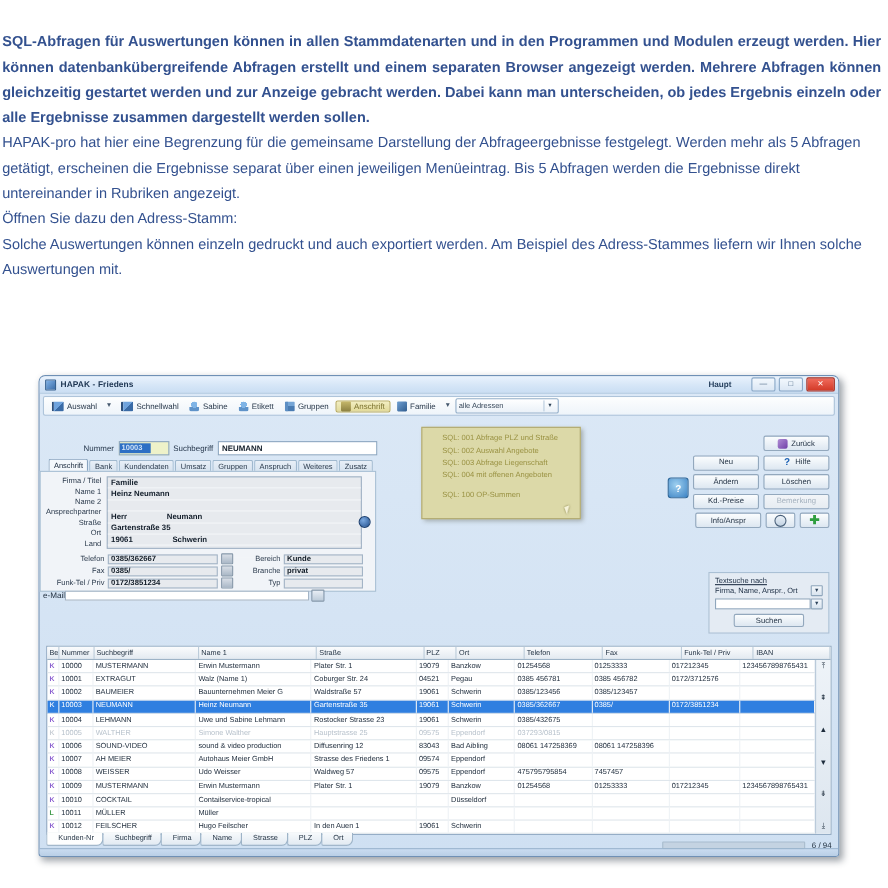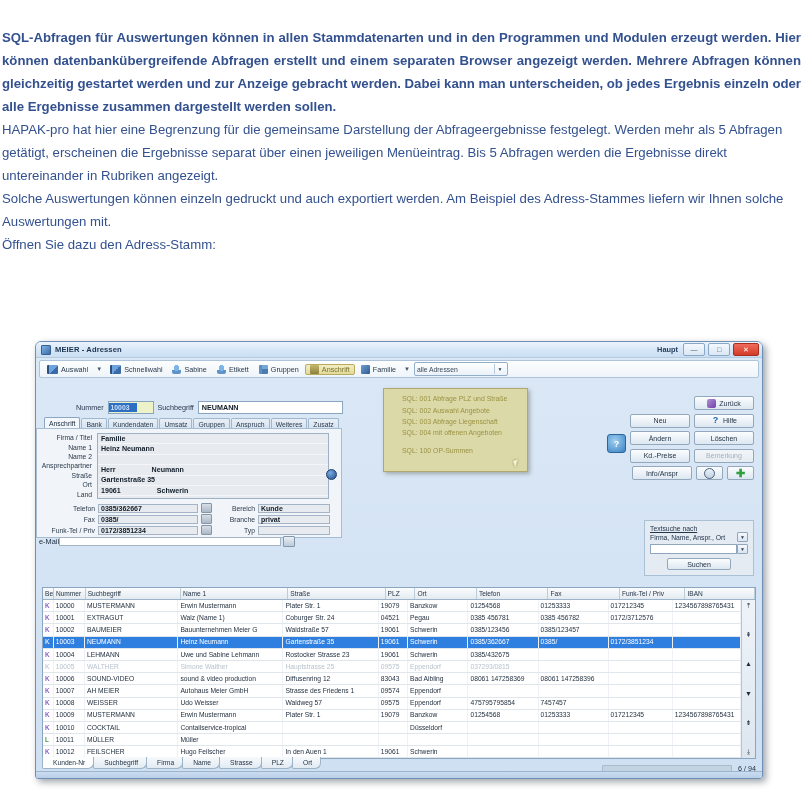--- a/index.html
+++ b/index.html
@@ -54,21 +54,21 @@
     border-bottom:1px solid #b4cbe2;
   }
   .title-ico{
     width:8px;height:8px;margin-right:4px;
     background:linear-gradient(135deg,#7fb2e8,#3c6ea8);
     border:1px solid #36618f;border-radius:1px;
     flex:none;
   }
   .title-text{font-size:7.6px;color:#1b3350;font-weight:bold;letter-spacing:.1px;}
   .title-right{margin-left:auto;display:flex;align-items:center;gap:3px;}
-  .title-label{font-size:7.4px;color:#27415f;font-weight:bold;margin-right:2px;}
+  .title-label{font-size:7.4px;color:#27415f;font-weight:bold;margin-right:15px;}
   .wbtn{
     width:20px;height:11px;border:1px solid #8aa8c6;border-radius:2px;
     background:linear-gradient(180deg,#f3f8fd,#dbe7f4);
     display:flex;align-items:center;justify-content:center;
     font-size:7px;color:#44617f;line-height:1;
   }
   .wbtn.close{background:linear-gradient(180deg,#f06b5c,#d33a28);border-color:#a82d1e;color:#fff;width:24px;}
 
   
   .toolbar{
@@ -340,30 +340,30 @@
   }
 </style>
 </head>
 <body>
 
 <div class="doc">
   <div class="spacer-lg"></div>
   <div class="doc-body">
     <p class="p-just">SQL-Abfragen für Auswertungen können in allen Stammdatenarten und in den Programmen und Modulen erzeugt werden. Hier können datenbankübergreifende Abfragen erstellt und einem separaten Browser angezeigt werden. Mehrere Abfragen können gleichzeitig gestartet werden und zur Anzeige gebracht werden. Dabei kann man unterscheiden, ob jedes Ergebnis einzeln oder alle Ergebnisse zusammen dargestellt werden sollen.</p>
     <p>HAPAK-pro hat hier eine Begrenzung für die gemeinsame Darstellung der Abfrageergebnisse festgelegt. Werden mehr als 5 Abfragen getätigt, erscheinen die Ergebnisse separat über einen jeweiligen Menüeintrag. Bis 5 Abfragen werden die Ergebnisse direkt untereinander in Rubriken angezeigt.</p>
+    <p>Öffnen Sie dazu den Adress-Stamm:</p>
     <p>Solche Auswertungen können einzeln gedruckt und auch exportiert werden. Am Beispiel des Adress-Stammes liefern wir Ihnen solche Auswertungen mit.</p>
-    <p>Öffnen Sie dazu den Adress-Stamm:</p>
   </div>
 </div>
 
 <div class="app-window">
 
   <div class="titlebar">
     <span class="title-ico"></span>
-    <span class="title-text">MEIER - Adressen</span>
+    <span class="title-text">HAPAK - Friedens</span>
     <span class="title-right">
       <span class="title-label">Haupt</span>
       <span class="wbtn">—</span>
       <span class="wbtn">□</span>
       <span class="wbtn close">✕</span>
     </span>
   </div>
 
   <div class="toolbar">
     <span class="tb-item">

